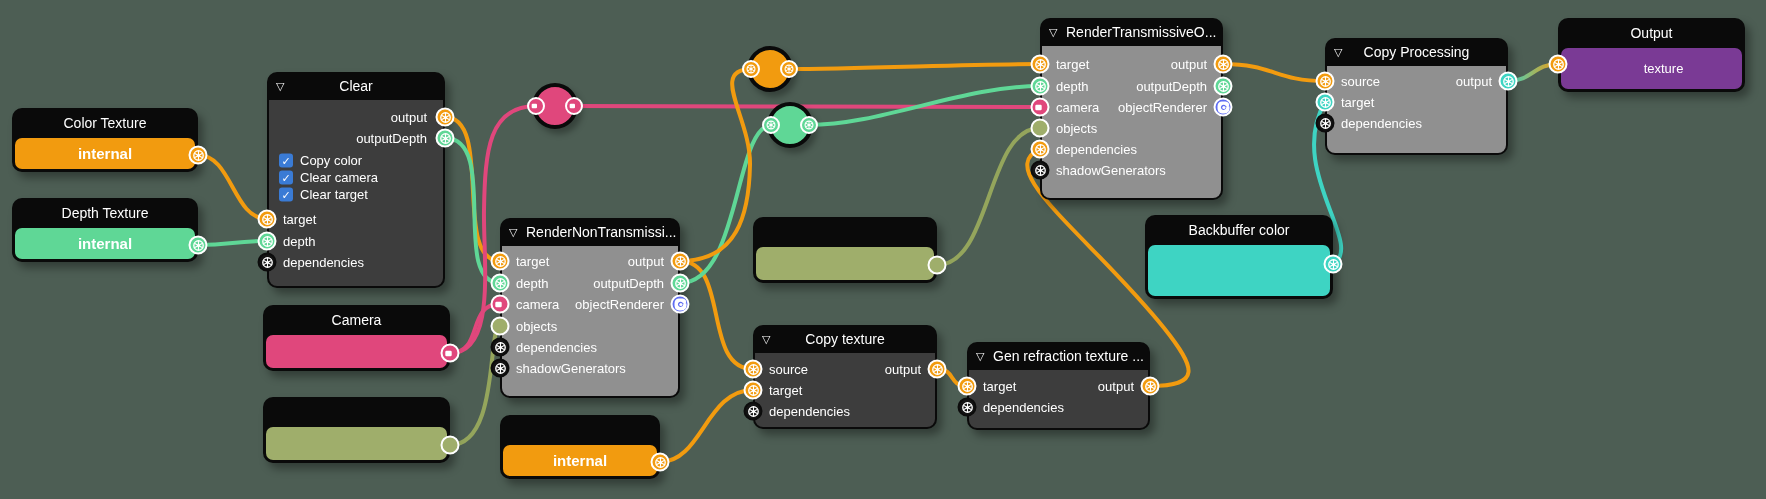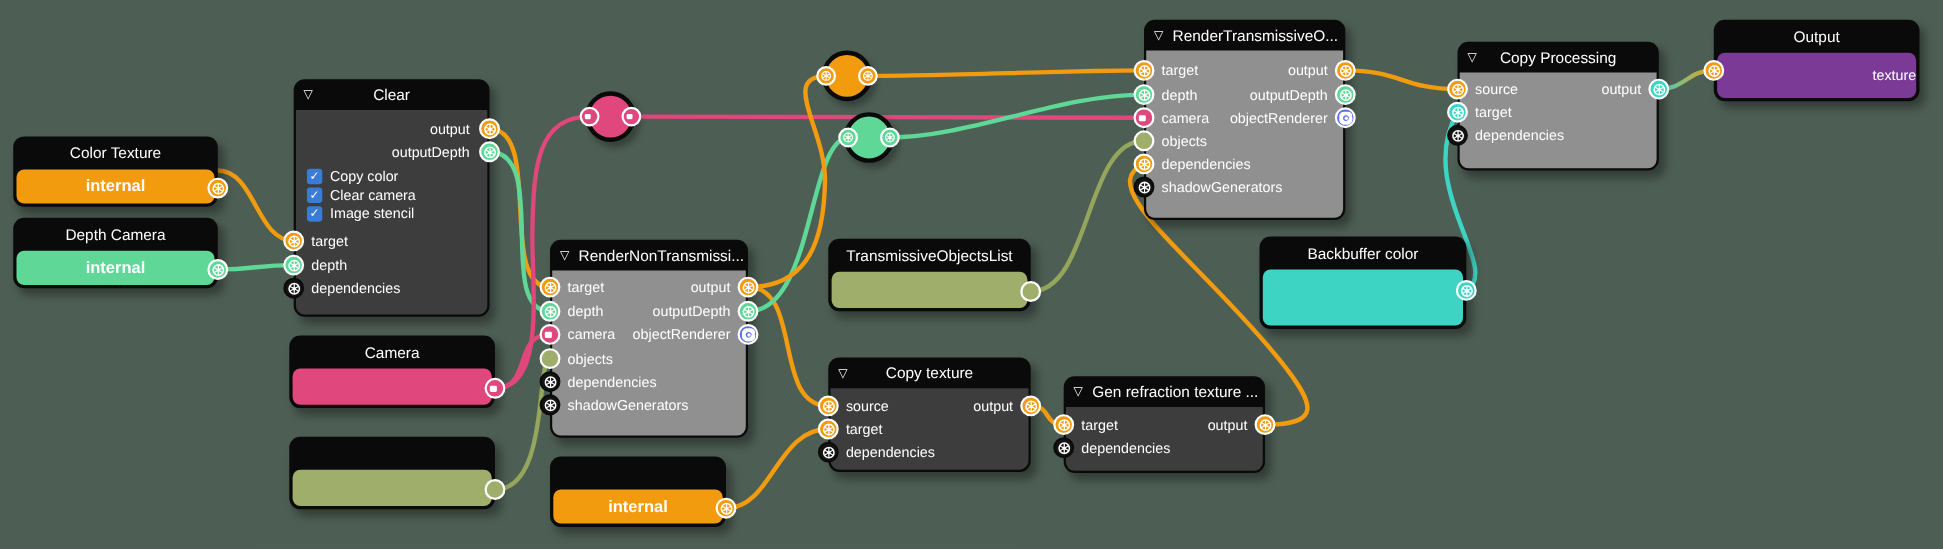--- a/index.html
+++ b/index.html
@@ -91,34 +91,34 @@
     <path d="M808,125 C882,125 962,86 1040,86" stroke="#5fd796"></path>
     <path d="M660,462 C702,462 706,390 753,390" stroke="#f29b0f"></path>
     <path d="M937,369 C956,369 948,386 967,386" stroke="#f29b0f"></path>
     <path d="M1150,386 C1202,386 1196,368 1164,328 C1090,236 992,170 1040,149" stroke="#f29b0f"></path>
     <path d="M937,265 C992,265 986,128 1040,128" stroke="#94a55c"></path>
     <path d="M1223,64 C1274,64 1275,81 1325,81" stroke="#f29b0f"></path>
     <path d="M1333,264 C1366,245 1286,170 1325,102" stroke="#3ed4c3"></path>
     <path d="M1508,81 C1532,81 1534,64 1558,64" stroke="url(#grad-teal-orange)"></path>
   </svg>
 
-  <div class="node" style="left:12px;top:124px;width:186px;height:64px">
+  <div class="node" style="left:12px;top:108px;width:186px;height:64px">
     <div class="vhdr">Color Texture</div>
     <div class="vbody c-or">
       <span class="vval">internal</span>
     </div>
     <div class="port c-or" style="left:186px;top:47px">
       <svg class="pic" viewBox="0 0 12 12">
           <use href="#wheel"></use>
         </svg>
     </div>
   </div>
 
   <div class="node" style="left:12px;top:198px;width:186px;height:64px">
-    <div class="vhdr">Depth Camera</div>
+    <div class="vhdr">Depth Texture</div>
     <div class="vbody c-gr">
       <span class="vval">internal</span>
     </div>
     <div class="port c-gr" style="left:186px;top:47px">
       <svg class="pic" viewBox="0 0 12 12">
           <use href="#wheel"></use>
         </svg>
     </div>
   </div>
 
@@ -146,42 +146,41 @@
       <span class="vval">internal</span>
     </div>
     <div class="port c-or" style="left:160px;top:47px">
       <svg class="pic" viewBox="0 0 12 12">
           <use href="#wheel"></use>
         </svg>
     </div>
   </div>
 
   <div class="node" style="left:753px;top:217px;width:184px;height:66px">
-    <div class="vhdr">TransmissiveObjectsList</div>
     <div class="vbody c-ol"></div>
     <div class="port c-ol" style="left:184px;top:48px">
       <svg class="pic" viewBox="0 0 12 12">
           <use href="#cube"></use>
         </svg>
     </div>
   </div>
 
   <div class="node" style="left:1145px;top:215px;width:188px;height:84px">
     <div class="vhdr">Backbuffer color</div>
     <div class="vbody c-tl"></div>
     <div class="port c-tl" style="left:188px;top:49px">
       <svg class="pic" viewBox="0 0 12 12">
           <use href="#wheel"></use>
         </svg>
     </div>
   </div>
 
   <div class="node" style="left:1558px;top:18px;width:187px;height:74px">
     <div class="vhdr">Output</div>
-    <div class="vbody c-pu" style="justify-content:flex-end;padding-left:24px">
+    <div class="vbody c-pu" style="justify-content:center;padding-left:24px">
       <span style="font-size:13px">texture</span>
     </div>
     <div class="port c-or" style="left:0px;top:46px">
       <svg class="pic" viewBox="0 0 12 12">
           <use href="#wheel"></use>
         </svg>
     </div>
   </div>
 
   <div class="node" style="left:267px;top:72px;width:178px;height:216px">
@@ -206,21 +205,21 @@
     <div class="cbrow" style="left:12px;top:88px">
       <span class="cb">✓</span>
       <span>Copy color</span>
     </div>
     <div class="cbrow" style="left:12px;top:105px">
       <span class="cb">✓</span>
       <span>Clear camera</span>
     </div>
     <div class="cbrow" style="left:12px;top:122px">
       <span class="cb">✓</span>
-      <span>Image stencil</span>
+      <span>Clear target</span>
     </div>
 
     <div class="port c-or" style="left:0px;top:147px">
       <svg class="pic" viewBox="0 0 12 12">
           <use href="#wheel"></use>
         </svg>
       </div>
     <div class="plabel" style="left:16px;top:147px">target</div>
     <div class="port c-gr" style="left:0px;top:169px">
       <svg class="pic" viewBox="0 0 12 12">

